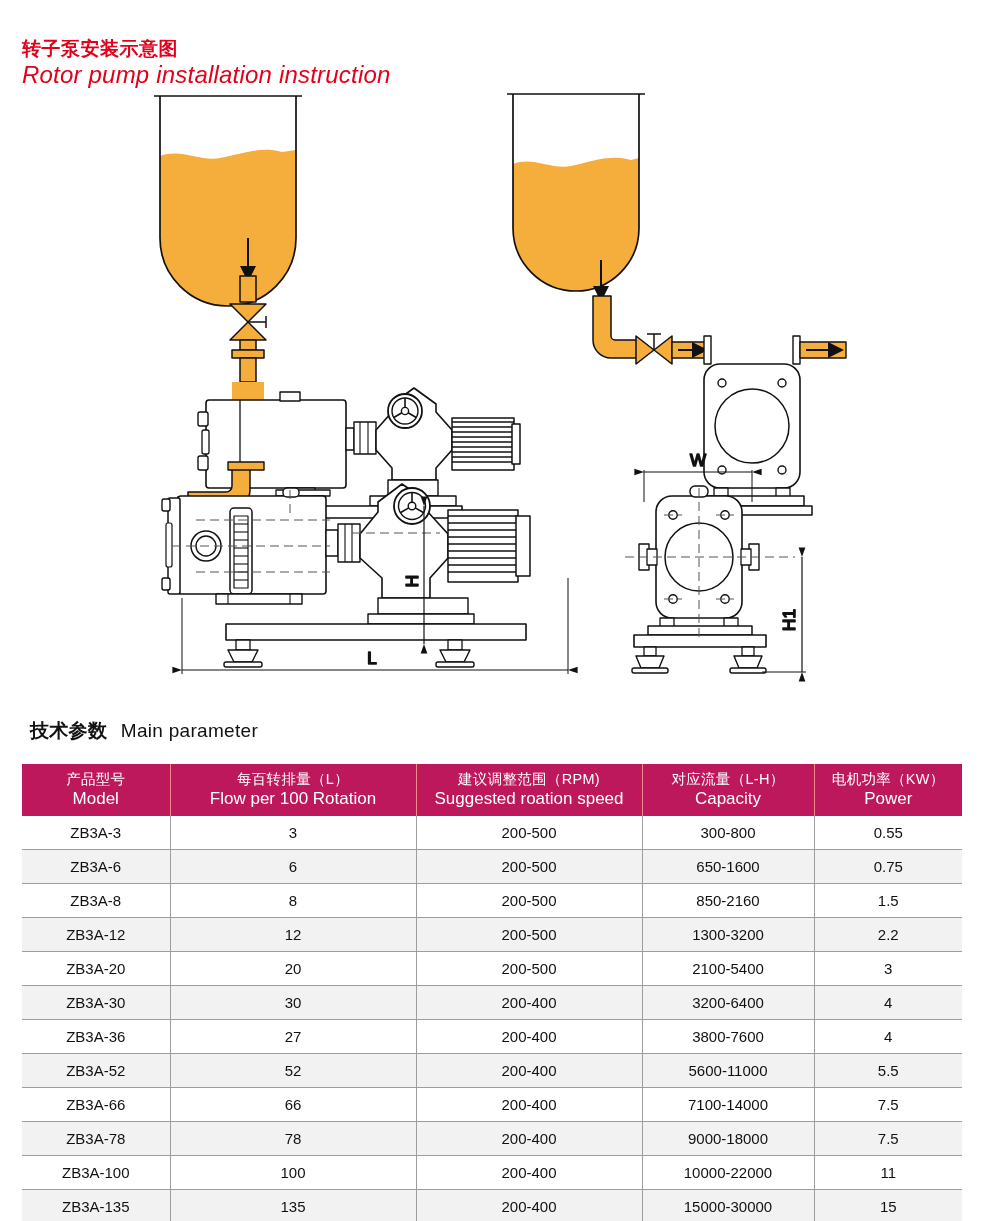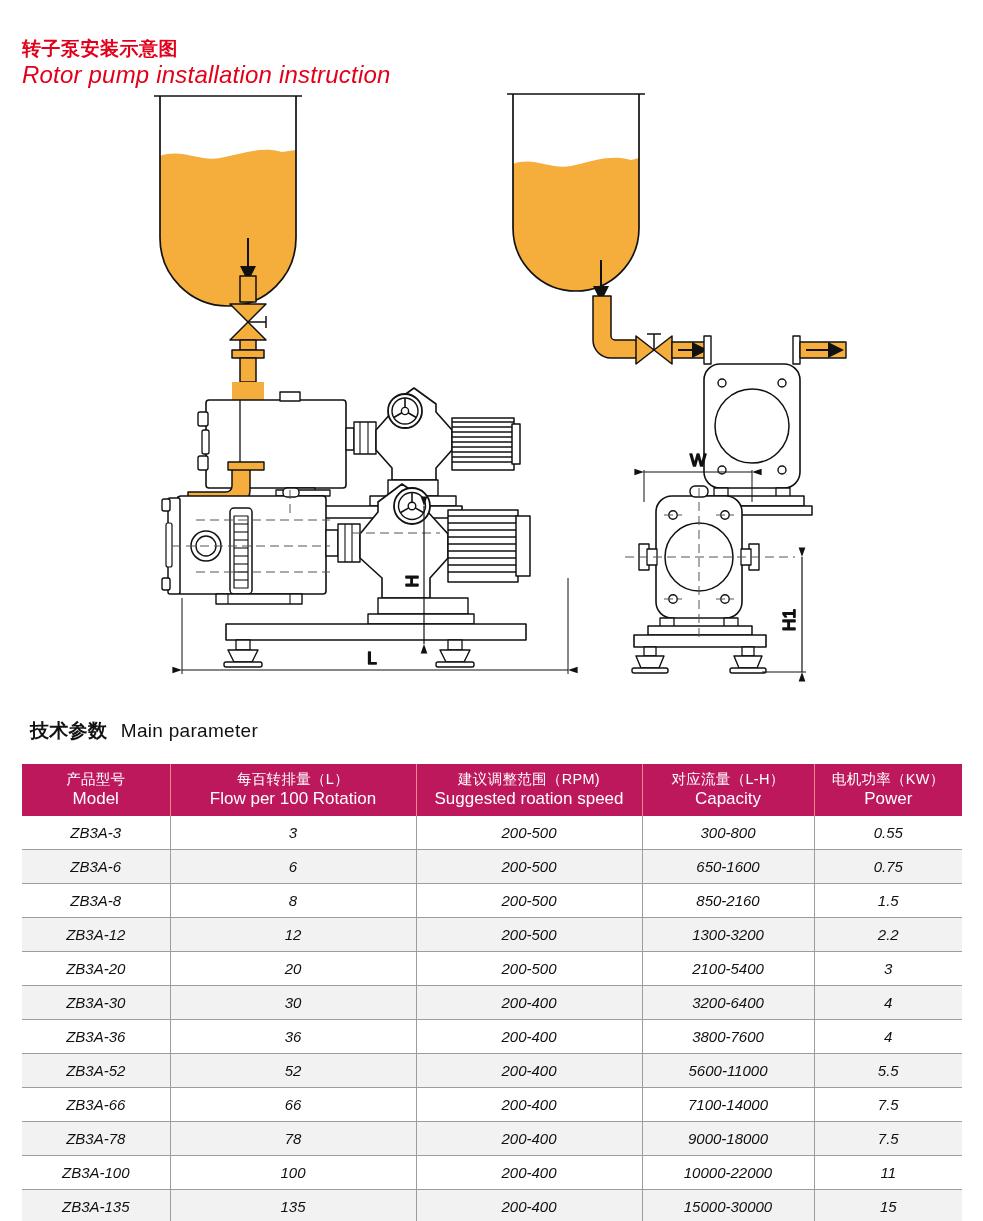--- a/index.html
+++ b/index.html
@@ -30,21 +30,20 @@
     border-right:1px solid #f08a8a;border-left:none;
   }
   #param-table thead th:last-child{border-right:none;}
   #param-table thead .hcn{display:block;font-size:14.5px;line-height:19px;font-weight:normal;letter-spacing:.3px;}
   #param-table thead .hen{display:block;font-size:17px;line-height:19px;font-weight:normal;}
   #param-table tbody td{
     font-size:15px;height:33px;padding:0;
     border-bottom:1px solid #9d9d9d;
     border-right:1px solid #9d9d9d;
     color:#111;
-    font-style:italic;
   }
   #param-table tbody td:last-child{border-right:none;}
   #param-table tbody tr:nth-child(odd){background:#ffffff;}
   #param-table tbody tr:nth-child(even){background:#f2f2f2;}
   #param-table tbody tr:last-child td{border-bottom:1px solid #9d9d9d;}
   .col-model{width:148px;}
   .col-flow{width:246px;}
   .col-speed{width:226px;}
   .col-cap{width:172px;}
   .col-pow{width:148px;}
@@ -469,21 +468,21 @@
       </tr>
       <tr>
         <td>ZB3A-30</td>
         <td>30</td>
         <td>200-400</td>
         <td>3200-6400</td>
         <td>4</td>
       </tr>
       <tr>
         <td>ZB3A-36</td>
-        <td>36</td>
+        <td>27</td>
         <td>200-400</td>
         <td>3800-7600</td>
         <td>4</td>
       </tr>
       <tr>
         <td>ZB3A-52</td>
         <td>52</td>
         <td>200-400</td>
         <td>5600-11000</td>
         <td>5.5</td>

